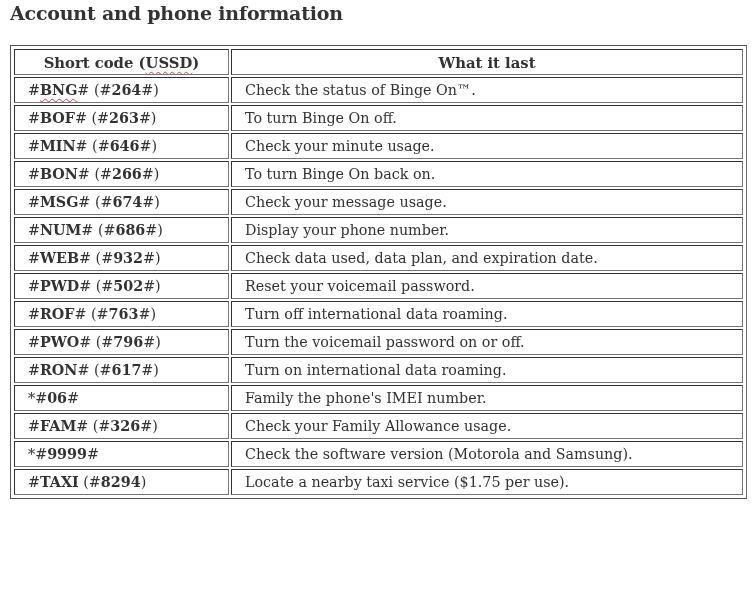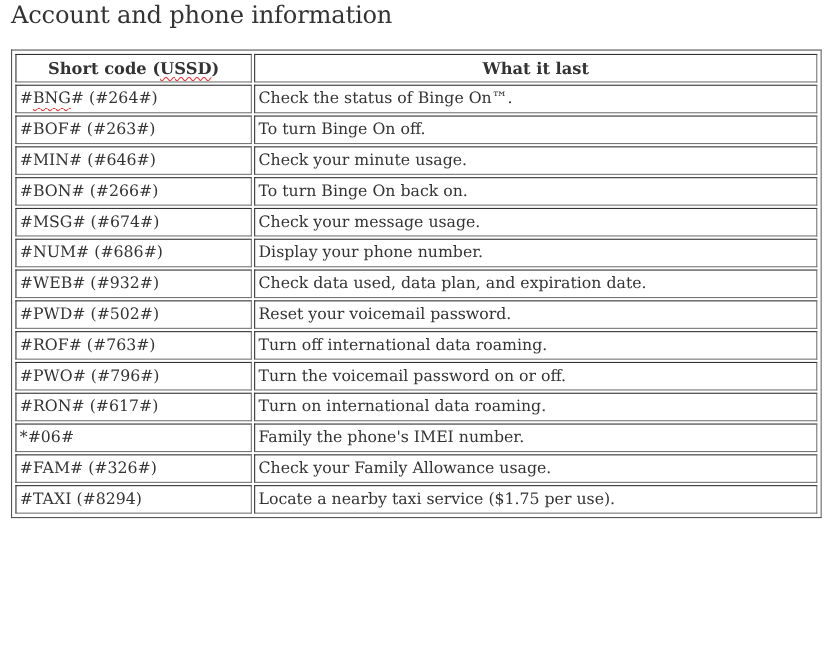--- a/index.html
+++ b/index.html
@@ -14,22 +14,22 @@
       overflow: hidden;
       font-family: "DejaVu Serif", "Liberation Serif", serif;
       color: #333333;
     }
     .heading {
       position: absolute;
       left: 10px;
       top: 2px;
       margin: 0;
       font-family: "DejaVu Serif", serif;
-      font-weight: normal;
-      font-size: 22px;
+      font-weight: bold;
+      font-size: 19px;
       color: #333333;
       letter-spacing: -0.2px;
     }
     .tbl-wrap {
       position: absolute;
       left: 10px;
       top: 45px;
       width: 737px;
       border: 1px solid #555555;
       border-right-color: #666666;
@@ -42,39 +42,39 @@
       width: 100%;
       table-layout: fixed;
     }
     td, th {
       border: 1px solid #555555;
       border-top-color: #333333;
       border-left-color: #333333;
       border-right-color: #777777;
       border-bottom-color: #777777;
       height: 26px;
-      padding: 0 3px;
+      padding: 0 13px;
       font-size: 14.3px;
       white-space: nowrap;
       overflow: hidden;
       vertical-align: middle;
       box-sizing: border-box;
     }
     th {
       font-weight: bold;
       text-align: center;
       font-size: 14.8px;
       height: 26px;
     }
     col.c1 { width: 215px; }
     .code {
       font-weight: normal;
     }
     .code b {
-      font-weight: normal;
+      font-weight: bold;
       text-align: center;
     }
     .spell {
       text-decoration: underline wavy #d94040;
       text-decoration-thickness: 1px;
       text-underline-offset: 3px;
     }
   </style>
 </head>
 <body>
@@ -153,20 +153,24 @@
   <tr>
     <td class="code"><span class="p-pre">*#</span><b class="p-name">06</b><span class="p-post">#</span><span class="p-open"></span><b class="p-num"></b><span class="p-close"></span></td>
     <td class="p-desc">Family the phone's IMEI number.</td>
   </tr>
 
   <tr>
     <td class="code"><span class="p-pre">#</span><b class="p-name">FAM</b><span class="p-post">#</span><span class="p-open"> (#</span><b class="p-num">326</b><span class="p-close">#)</span></td>
     <td class="p-desc">Check your Family Allowance usage.</td>
   </tr>
 
+  <tr>
+    <td class="code"><span class="p-pre">*#</span><b class="p-name">9999</b><span class="p-post">#</span><span class="p-open"></span><b class="p-num"></b><span class="p-close"></span></td>
+    <td class="p-desc">Check the software version (Motorola and Samsung).</td>
+  </tr>
 
   <tr>
     <td class="code"><span class="p-pre">#</span><b class="p-name">TAXI</b><span class="p-post"></span><span class="p-open"> (#</span><b class="p-num">8294</b><span class="p-close">)</span></td>
     <td class="p-desc">Locate a nearby taxi service ($1.75 per use).</td>
   </tr>
 
 </tbody>
   </table>
 </div>
 

